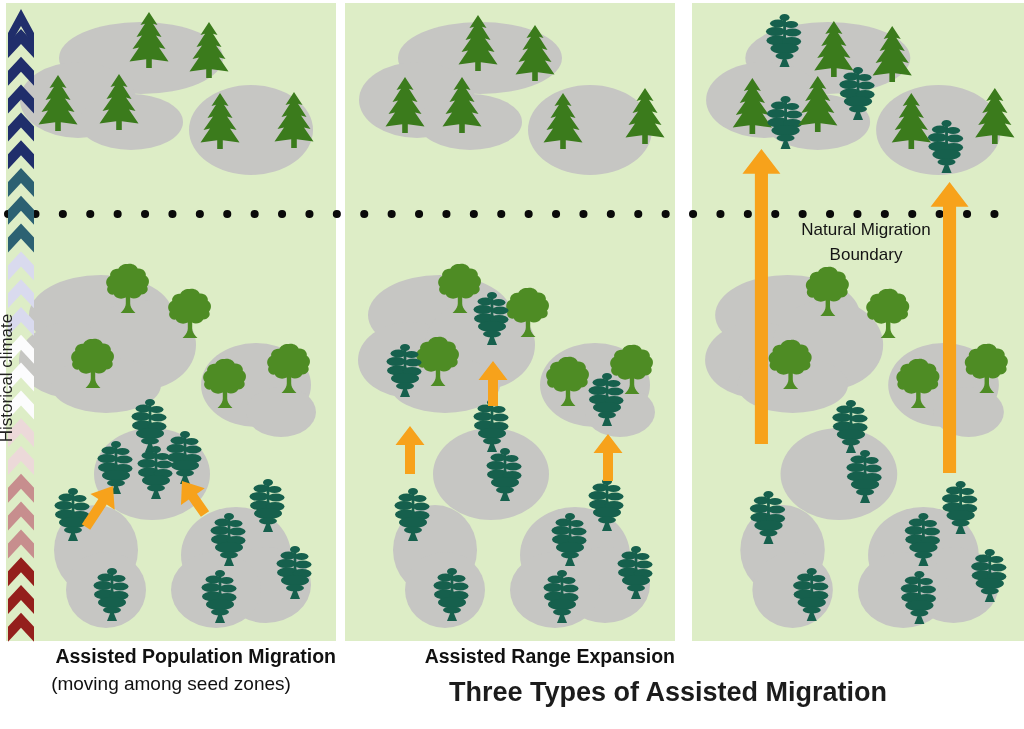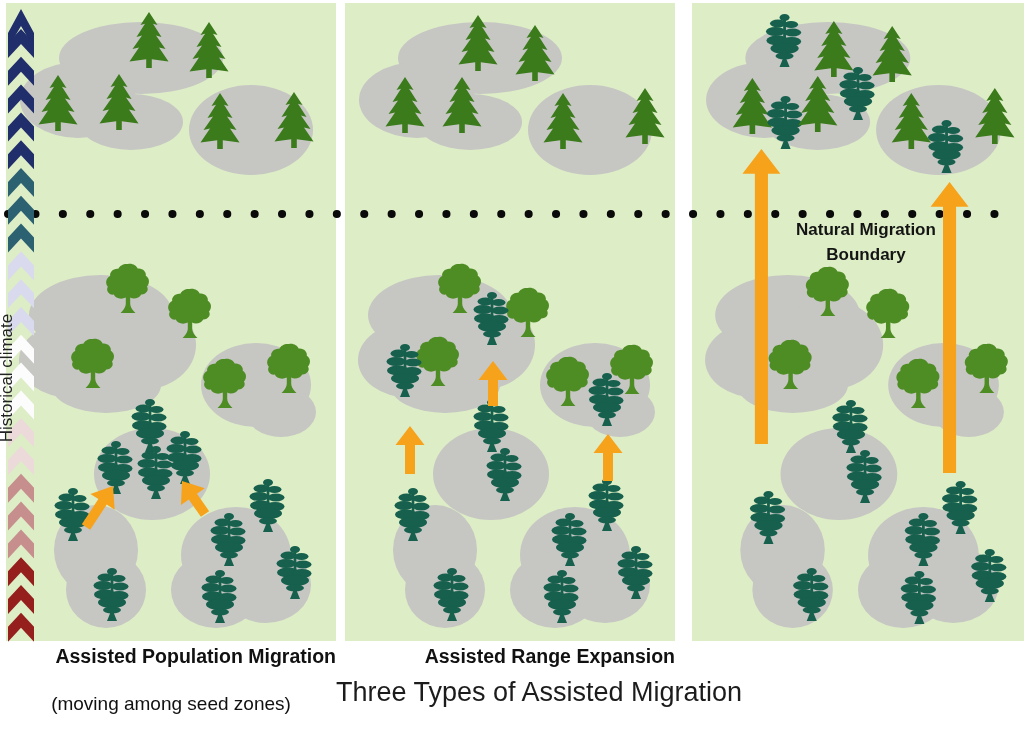--- a/index.html
+++ b/index.html
@@ -5,27 +5,27 @@
   html,body{margin:0;padding:0;background:#fff;}
   .stage{position:relative;width:1024px;height:729px;background:#ffffff;overflow:hidden;
          font-family:"Liberation Sans", sans-serif;color:#141414;}
   .pmap{position:absolute;top:0;height:641px;z-index:1;}
   .ovl{z-index:4;pointer-events:none;}
   .dots{position:absolute;left:0;top:206px;width:1024px;height:16px;z-index:3;}
   .axis{position:absolute;left:7px;top:5px;width:28px;height:645px;z-index:5;}
   .axis-label{position:absolute;left:-88px;top:368px;width:190px;height:20px;z-index:6;
               transform:rotate(-90deg);text-align:center;font-size:17px;color:#222;}
   .boundary-label{position:absolute;left:766px;top:217px;width:200px;z-index:6;
-                  text-align:center;font-weight:bold;font-size:17px;line-height:25px;}
+                  text-align:center;font-weight:normal;font-size:17px;line-height:25px;}
   .caption{position:absolute;top:645px;z-index:6;text-align:right;
            font-weight:bold;font-size:19.5px;color:#111;}
   .subcaption{position:absolute;top:673px;z-index:6;text-align:center;
               font-size:19px;color:#111;}
-  .main-title{position:absolute;left:219px;top:677px;width:640px;z-index:6;
-              text-align:center;font-size:27px;color:#1c1c1c;}
+  .main-title{position:absolute;left:247px;top:677px;width:640px;z-index:6;
+              text-align:right;font-size:27px;color:#1c1c1c;font-weight:bold;}
   .defs-holder{position:absolute;width:0;height:0;overflow:hidden;}
 </style>
 </head>
 <body>
 
 <div class="stage">
 
   <svg class="defs-holder" aria-hidden="true">
     <defs>
       <g id="sym-fir">
@@ -260,18 +260,18 @@
       <path d="M1 14 L14 0 L27 14 L27 29 L14 15 L1 29 Z" fill="#941f1c" transform="translate(0 607.8000000000001)"></path>
     </svg>
   <div class="axis-label">Historical climate</div>
 
   <div class="boundary-label">
     <div>Natural Migration</div>
     <div>Boundary</div>
   </div>
 
   <div class="caption" style="left:6px;width:330px;">Assisted Population Migration</div>
-  <div class="subcaption" style="left:6px;width:330px;margin-top:20px;">(moving among seed zones)</div>
+  <div class="subcaption" style="left:6px;width:330px;">(moving among seed zones)</div>
   <div class="caption" style="left:345px;width:330px;">Assisted Range Expansion</div>
 
   <div class="main-title">Three Types of Assisted Migration</div>
 
 </div>
 
 </body></html>

